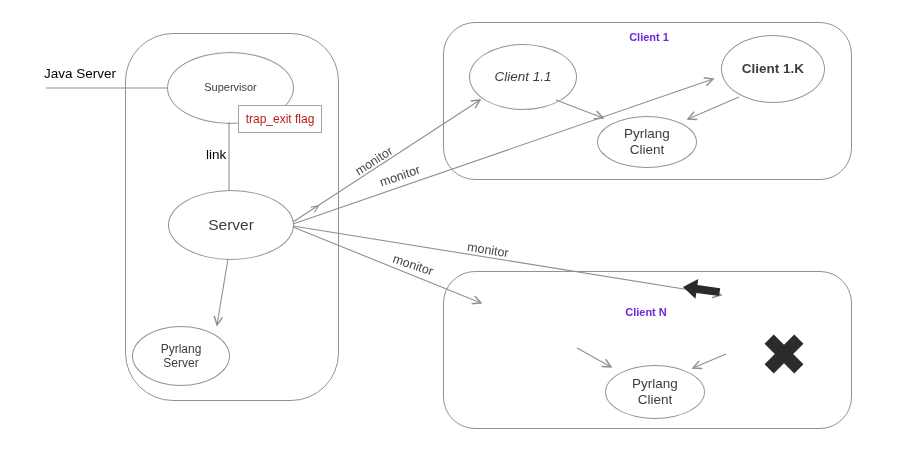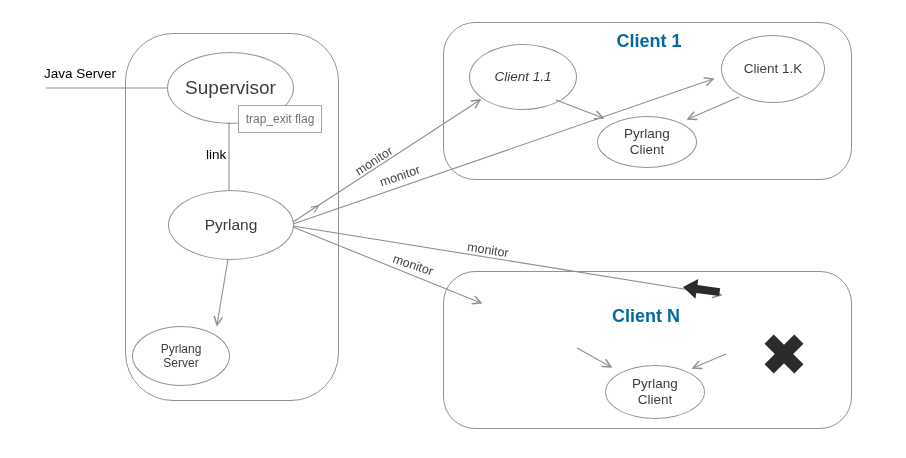--- a/index.html
+++ b/index.html
@@ -5,41 +5,41 @@
   html,body{margin:0;padding:0;background:#ffffff;}
   .canvas{
     position:relative;width:906px;height:458px;background:#ffffff;
     font-family:"Liberation Sans",sans-serif;overflow:hidden;
   }
   .group{position:absolute;border:1px solid #929292;background:transparent;}
   .left-group{left:125px;top:33px;width:212px;height:366px;border-radius:48px;}
   .c1-group{left:443px;top:22px;width:407px;height:156px;border-radius:32px;}
   .cn-group{left:443px;top:271px;width:407px;height:156px;border-radius:32px;}
   .group-title{
-    position:absolute;color:#0369a1;font-size:18px;font-weight:600;
+    position:absolute;color:#6d28d9;font-size:11px;font-weight:600;
     transform:translateX(-50%);white-space:nowrap;
   }
   .node{
     position:absolute;border:1px solid #949494;border-radius:50%;background:#ffffff;
     display:flex;align-items:center;justify-content:center;text-align:center;
     color:#3d3d3d;line-height:1.2;
   }
   .node .wrap{display:block;width:62px;}
-  .n-supervisor{left:167px;top:52px;width:125px;height:70px;font-size:19px;justify-content:center;}
+  .n-supervisor{left:167px;top:52px;width:125px;height:70px;font-size:11px;justify-content:center;}
   .n-server{left:168px;top:190px;width:124px;height:68px;font-size:15.5px;}
   .n-pyrsrv{left:132px;top:326px;width:96px;height:58px;font-size:12px;}
   .n-c11{left:469px;top:44px;width:106px;height:64px;font-size:13.5px;font-style:italic;}
-  .n-c1k{left:721px;top:35px;width:102px;height:66px;font-size:13.5px;}
+  .n-c1k{left:721px;top:35px;width:102px;height:66px;font-size:13.5px;font-weight:bold;}
   .n-pc1{left:597px;top:116px;width:98px;height:50px;font-size:13.5px;}
   .n-cn1{left:486px;top:291px;width:106px;height:64px;font-size:13.5px;}
   .n-cnm{left:704px;top:293px;width:106px;height:66px;font-size:13.5px;}
   .n-pcn{left:605px;top:365px;width:98px;height:52px;font-size:13.5px;}
   .trap-box{
     position:absolute;left:238px;top:105px;width:82px;height:26px;
-    border:1px solid #a5a5a5;background:#ffffff;color:#737373;
+    border:1px solid #a5a5a5;background:#ffffff;color:#b91c1c;
     display:flex;align-items:center;justify-content:center;font-size:12px;
   }
   .lbl{position:absolute;color:#000000;white-space:nowrap;}
   .lbl-java{left:44px;top:66px;font-size:13.5px;}
   .lbl-link{left:206px;top:147px;font-size:13.5px;}
   .monitor{
     position:absolute;color:#474747;font-size:12.5px;white-space:nowrap;
     transform-origin:center center;
   }
   .m1{left:374px;top:161px;transform:translate(-50%,-50%) rotate(-33deg);}
@@ -64,21 +64,21 @@
   <div class="lbl lbl-java">Java Server</div>
 
   <div class="node n-supervisor">
     <span>Supervisor</span>
   </div>
   <div class="trap-box">
     <span>trap_exit flag</span>
   </div>
   <div class="lbl lbl-link">link</div>
   <div class="node n-server">
-    <span>Pyrlang</span>
+    <span>Server</span>
   </div>
   <div class="node n-pyrsrv">
     <span class="wrap">Pyrlang Server</span>
   </div>
 
   <div class="node n-c11">
     <span>Client 1.1</span>
   </div>
   <div class="node n-c1k">
     <span>Client 1.K</span>

